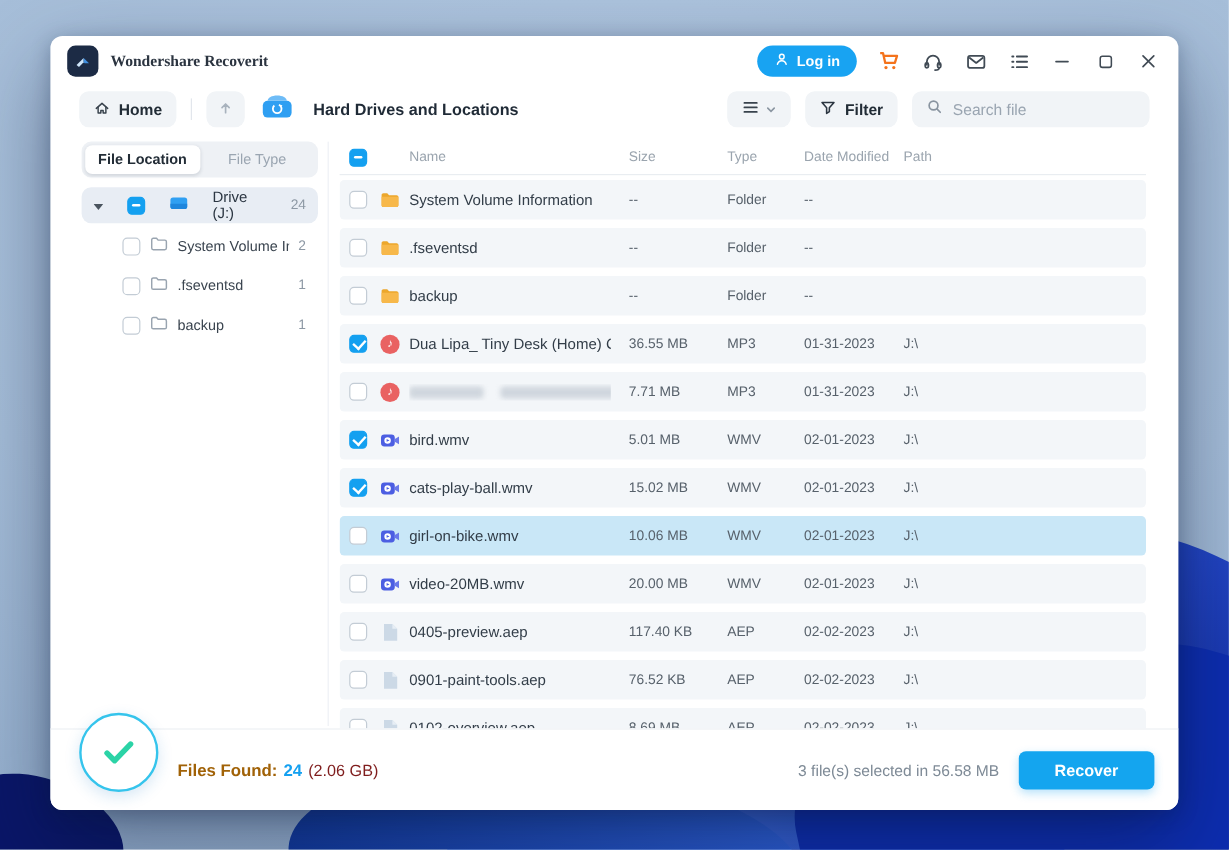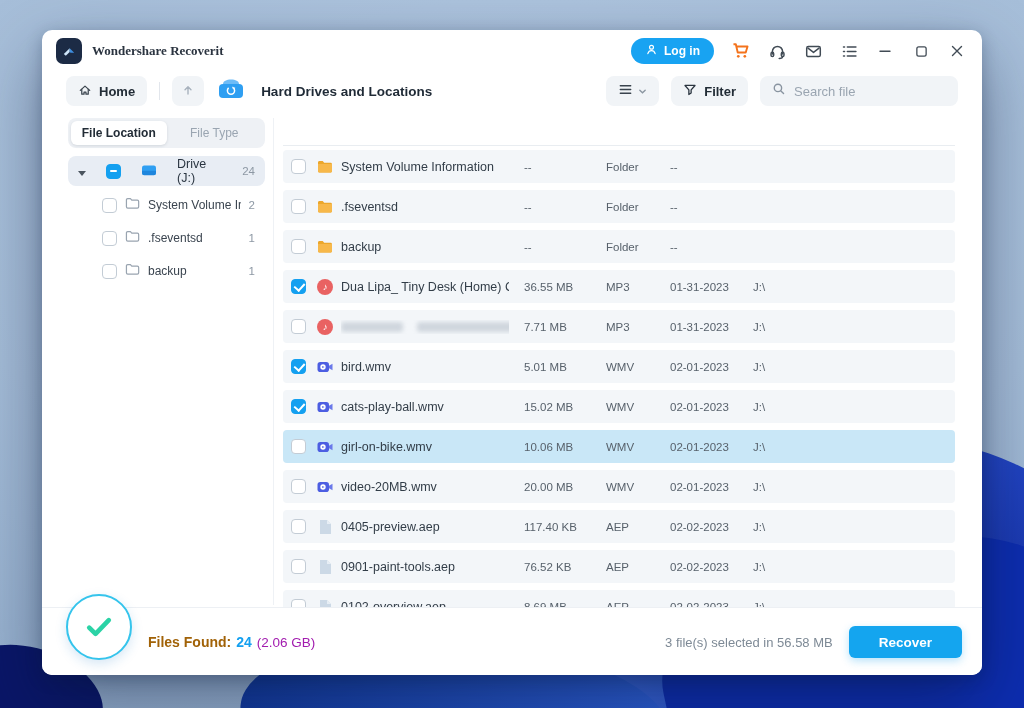--- a/index.html
+++ b/index.html
@@ -108,21 +108,21 @@
   
   .footer { position:absolute; left:0; bottom:0; width:100%; height:68px; background:#fff;
     border-top:1px solid #edf0f4; }
   .result-circle { position:absolute; left:24px; top:-14px; width:66px; height:66px;
     border-radius:50%; background:#fff; border:2.5px solid #35c4ec;
     box-shadow:0 4px 12px rgba(30,120,200,.18); display:flex; align-items:center; justify-content:center; }
   .found-line { position:absolute; left:106px; top:0; height:68px; display:flex;
     align-items:center; gap:5px; font-size:14px; }
   .found-label { font-weight:700; color:#a16207; }
   .found-count { font-weight:700; color:#14a0f0; }
-  .found-size { color:#a21caf; font-size:13.5px; }
+  .found-size { color:#7f1d1d; font-size:13.5px; }
   .footer-right { position:absolute; right:20px; top:0; height:68px; display:flex;
     align-items:center; gap:16px; }
   .sel-text { font-size:13px; color:#7e8a96; }
   .recover-btn { background:#14a5ef; color:#fff; border:none; border-radius:6px;
     height:32px; padding:0 30px; font-size:13.5px; font-weight:600; cursor:pointer;
     font-family:inherit; box-shadow:0 3px 8px rgba(20,160,240,.3); }
 </style>
 </head>
 <body>
 
@@ -308,20 +308,29 @@
         </svg>
       </span>
       <span class="label">backup</span>
       <span class="tree-count">1</span>
     </div>
       </div>
   </div>
 
   <div class="panel-div"></div>
 
+  <div class="thead grid-row">
+    <span class="cbx ind"></span>
+    <span></span>
+    <span class="col">Name</span>
+    <span class="col col-size">Size</span>
+    <span class="col col-type">Type</span>
+    <span class="col col-date">Date Modified</span>
+    <span class="col col-path">Path</span>
+  </div>
   <div class="thead-line"></div>
   <div class="tbody">
       <div class="file-row grid-row">
       <span class="cbx"></span>
       <span class="ficon">
           <svg width="16" height="15" viewBox="0 0 16 15">
             <path d="M1 3.4C1 2.6 1.7 2 2.5 2h3.2L7.2 3.7h6.3c.8 0 1.5.6 1.5 1.4v7c0 .8-.7 1.5-1.5 1.5h-11C1.7 13.6 1 13 1 12.1z" fill="#eca72c"></path>
             <path d="M1 5h14v7.1c0 .8-.7 1.5-1.5 1.5h-11C1.7 13.6 1 13 1 12.1z" fill="#f7b84a"></path>
           </svg>
         </span>

